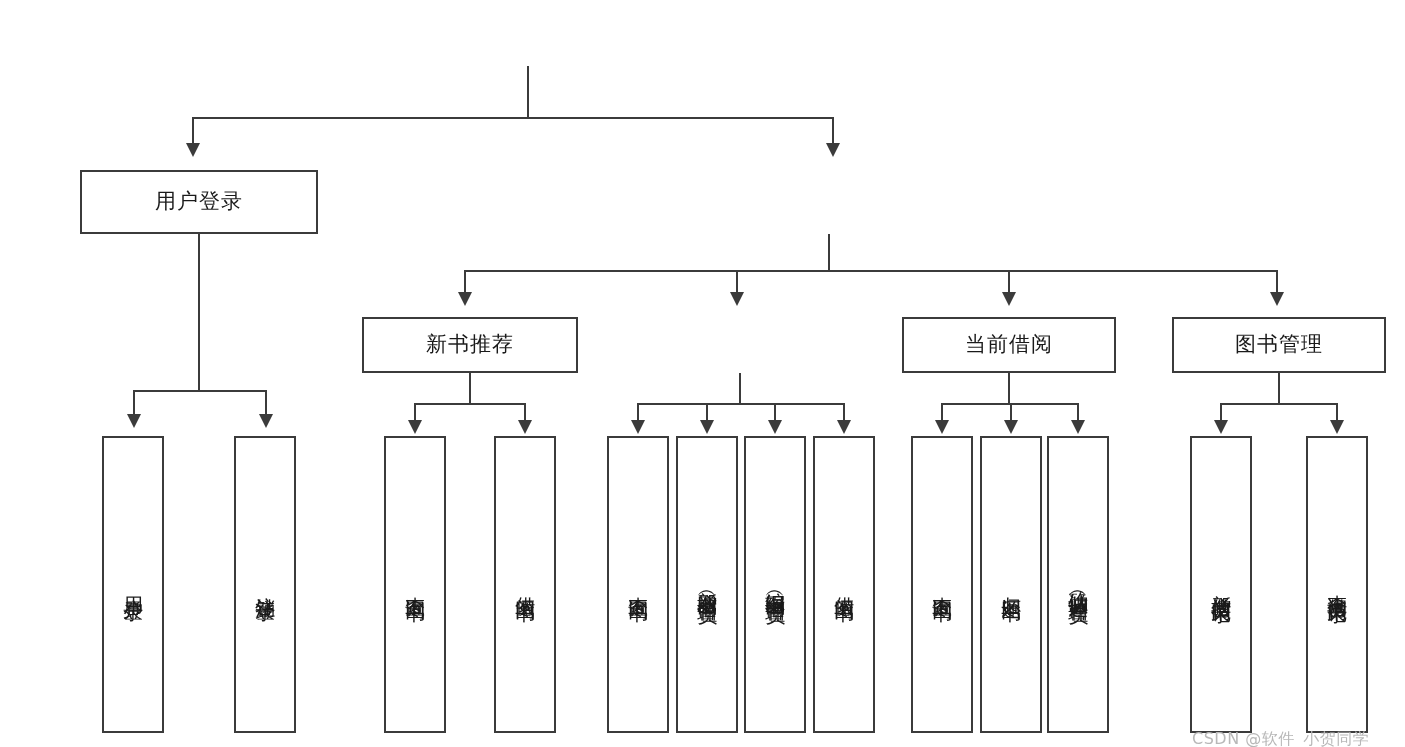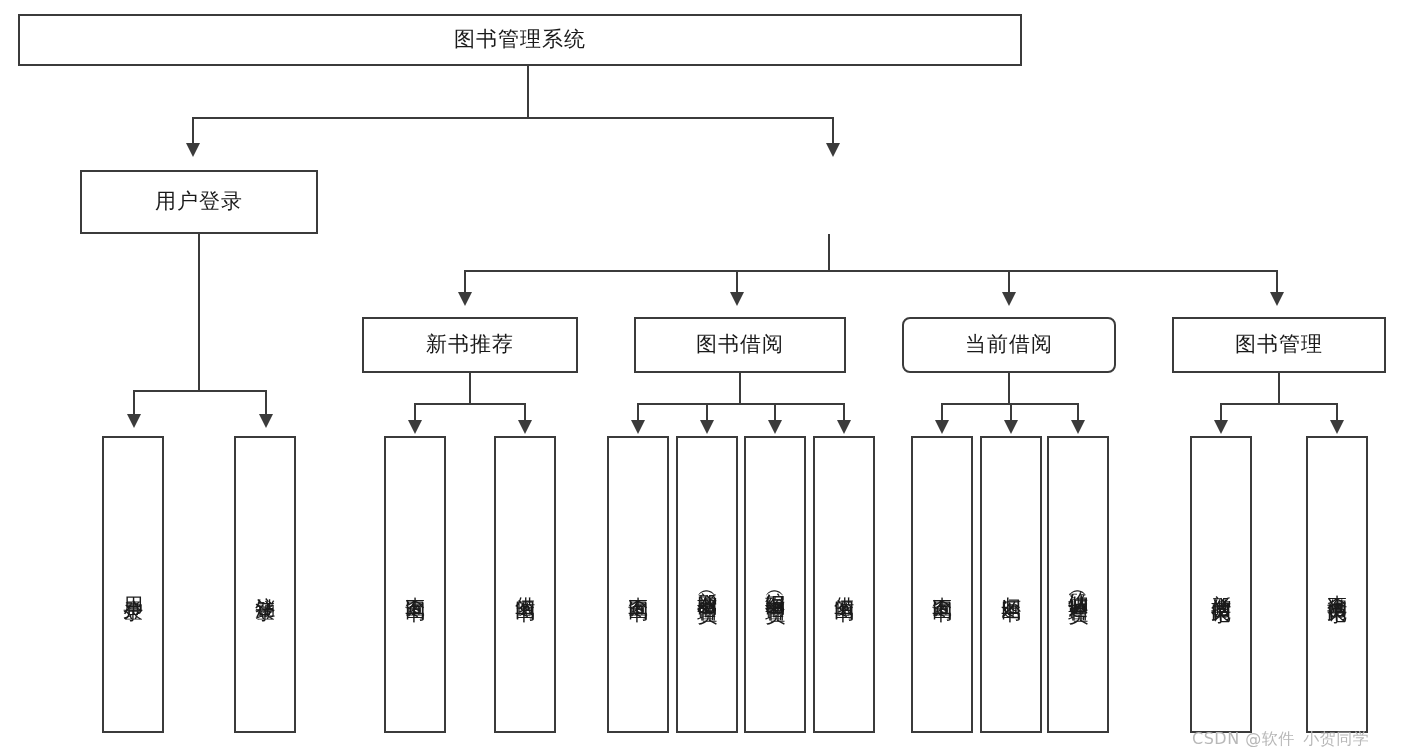--- a/index.html
+++ b/index.html
@@ -77,23 +77,20 @@
     letter-spacing: 0.5px;
     font-family: "DejaVu Sans", "Liberation Sans", sans-serif;
     margin-top: 13px;
   }
 </style>
 </head>
 <body>
 
 <div id="canvas">
 
-  <div class="node horiz" style="left:18px; top:14px; width:1004px; height:52px;">
-    <span class="label">图书管理系统</span>
-  </div>
 
   <div class="seg-v" style="left:527px; top:66px; width:2px; height:51px;"></div>
 
   <div class="seg-h" style="left:192px; top:117px; width:642px; height:2px;"></div>
 
   <div class="seg-v" style="left:192px; top:117px; width:2px; height:28px;"></div>
   <div class="arrow" style="left:186px; top:143px;"></div>
   <div class="seg-v" style="left:832px; top:117px; width:2px; height:28px;"></div>
   <div class="arrow" style="left:826px; top:143px;"></div>
 
@@ -120,24 +117,21 @@
 
   <div class="seg-v" style="left:1008px; top:270px; width:2px; height:24px;"></div>
   <div class="arrow" style="left:1002px; top:292px;"></div>
 
   <div class="seg-v" style="left:1276px; top:270px; width:2px; height:24px;"></div>
   <div class="arrow" style="left:1270px; top:292px;"></div>
 
   <div class="node horiz" style="left:362px; top:317px; width:216px; height:56px;">
     <span class="label">新书推荐</span>
   </div>
-  <div class="node horiz" style="left:634px; top:317px; width:212px; height:56px;">
-    <span class="label">图书借阅</span>
-  </div>
-  <div class="node horiz" style="left:902px; top:317px; width:214px; height:56px;border-radius:8px;">
+  <div class="node horiz" style="left:902px; top:317px; width:214px; height:56px;">
     <span class="label">当前借阅</span>
   </div>
   <div class="node horiz" style="left:1172px; top:317px; width:214px; height:56px;">
     <span class="label">图书管理</span>
   </div>
 
   <div class="seg-v" style="left:469px; top:373px; width:2px; height:30px;"></div>
   <div class="seg-h" style="left:414px; top:403px; width:112px; height:2px;"></div>
   <div class="seg-v" style="left:414px; top:403px; width:2px; height:19px;"></div>
   <div class="arrow" style="left:408px; top:420px;"></div>

